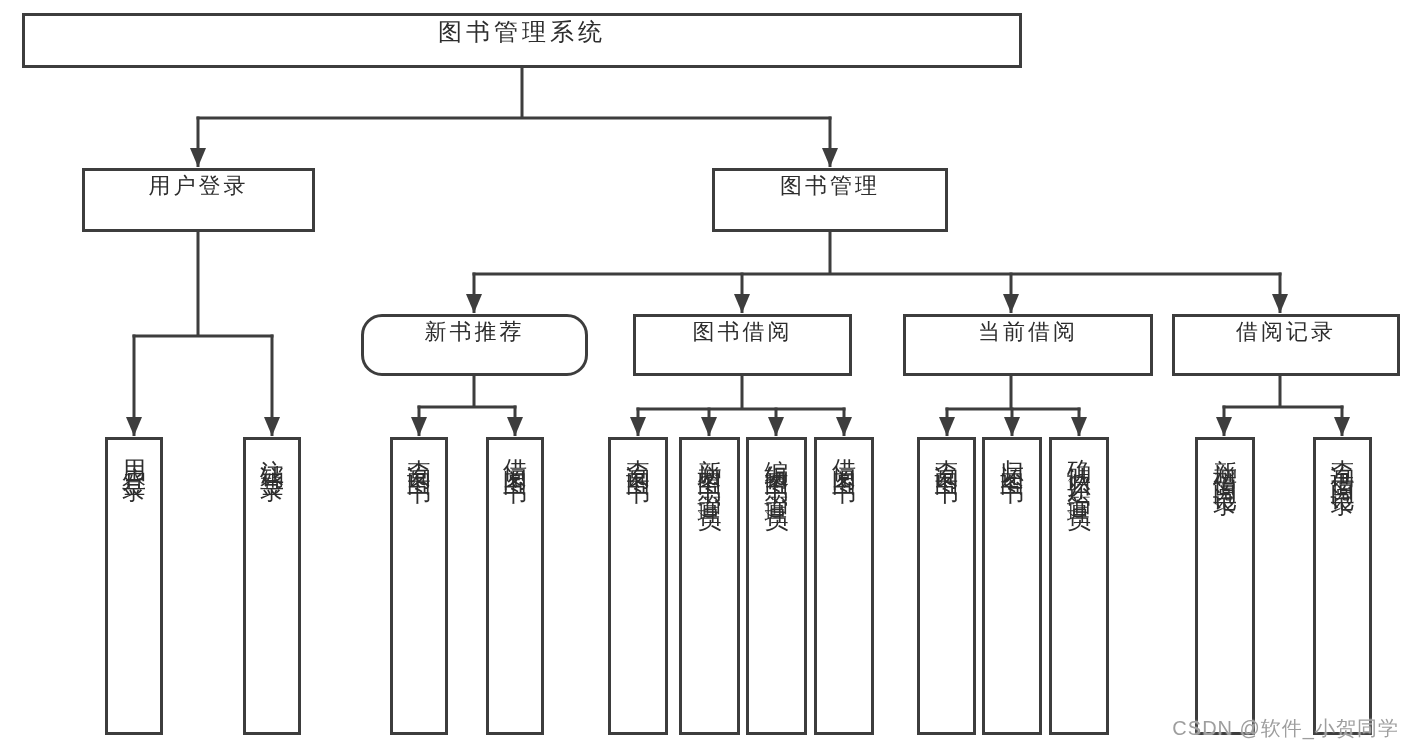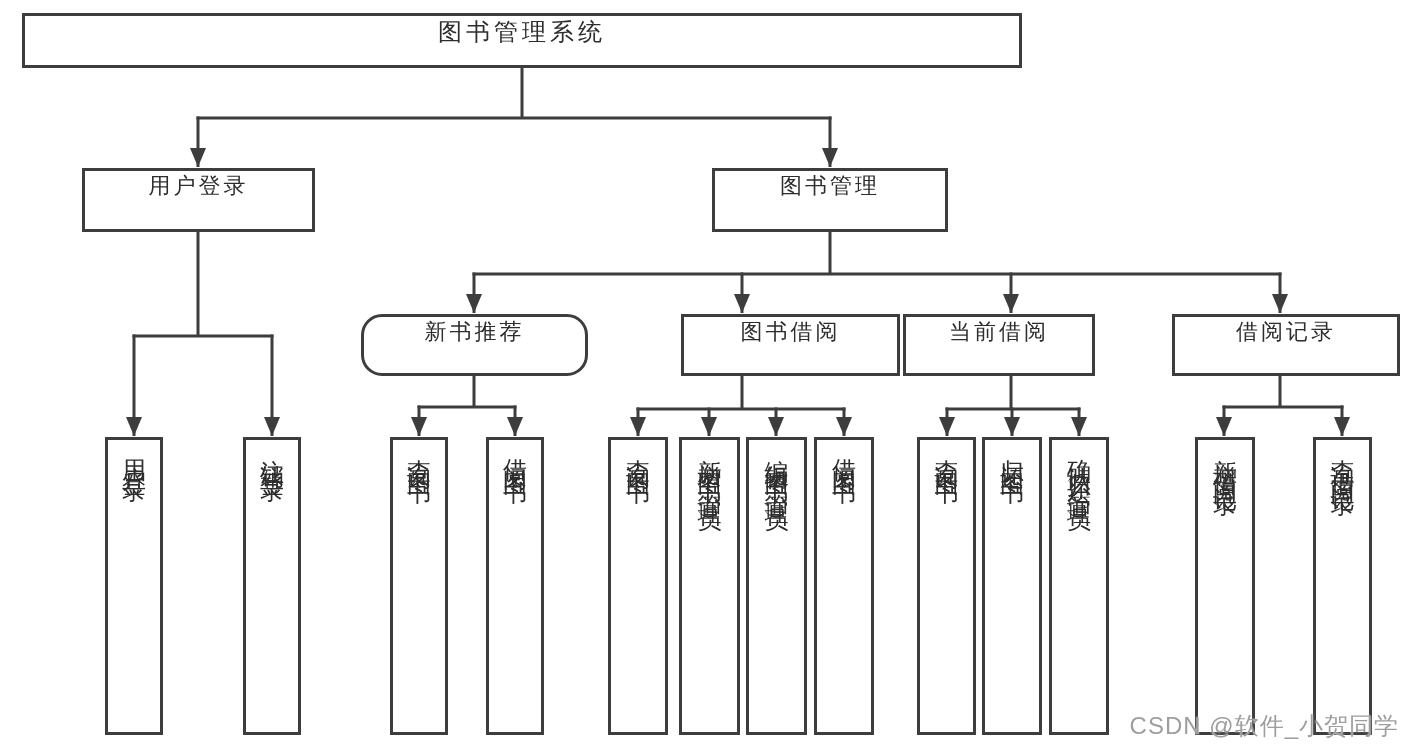--- a/index.html
+++ b/index.html
@@ -48,43 +48,43 @@
     font-size: 24px;
     letter-spacing: 7px;
     line-height: 1;
     color: #2d2d2d;
   }
   
   #root-box      { left: 22px;   top: 13px;  width: 1000px; height: 55px; }
   #l2-user-login { left: 82px;   top: 168px; width: 233px;  height: 64px; }
   #l2-book-mgmt  { left: 712px;  top: 168px; width: 236px;  height: 64px; }
   #l3-new-book   { left: 361px;  top: 314px; width: 227px;  height: 62px; border-radius: 21px; }
-  #l3-borrow     { left: 633px;  top: 314px; width: 219px;  height: 62px; margin-left: 48px; }
-  #l3-current    { left: 903px;  top: 314px; width: 192px;  height: 62px; }
+  #l3-borrow     { left: 633px;  top: 314px; width: 219px;  height: 62px; }
+  #l3-current    { left: 903px;  top: 314px; width: 250px;  height: 62px; }
   #l3-records    { left: 1172px; top: 314px; width: 228px;  height: 62px; }
   .leaf          { top: 437px; height: 298px; }
   #lf-a1 { left: 105px;  width: 58px; }
   #lf-a2 { left: 243px;  width: 58px; }
   #lf-b1 { left: 390px;  width: 58px; }
   #lf-b2 { left: 486px;  width: 58px; }
   #lf-c1 { left: 608px;  width: 60px; }
   #lf-c2 { left: 679px;  width: 61px; }
   #lf-c3 { left: 746px;  width: 61px; }
   #lf-c4 { left: 814px;  width: 60px; }
   #lf-d1 { left: 917px;  width: 59px; }
   #lf-d2 { left: 982px;  width: 60px; }
   #lf-d3 { left: 1049px; width: 60px; }
   #lf-e1 { left: 1195px; width: 60px; }
   #lf-e2 { left: 1313px; width: 59px; }
   #watermark {
     position: absolute;
     right: 6px;
     bottom: 5px;
     z-index: 3;
-    font-size: 24px;
+    font-size: 20px;
     color: #9e9e9e;
     letter-spacing: 1px;
     text-shadow: 0 0 2px #ffffff;
     white-space: nowrap;
   }
 </style>
 </head>
 <body>
 
 <div id="canvas">

